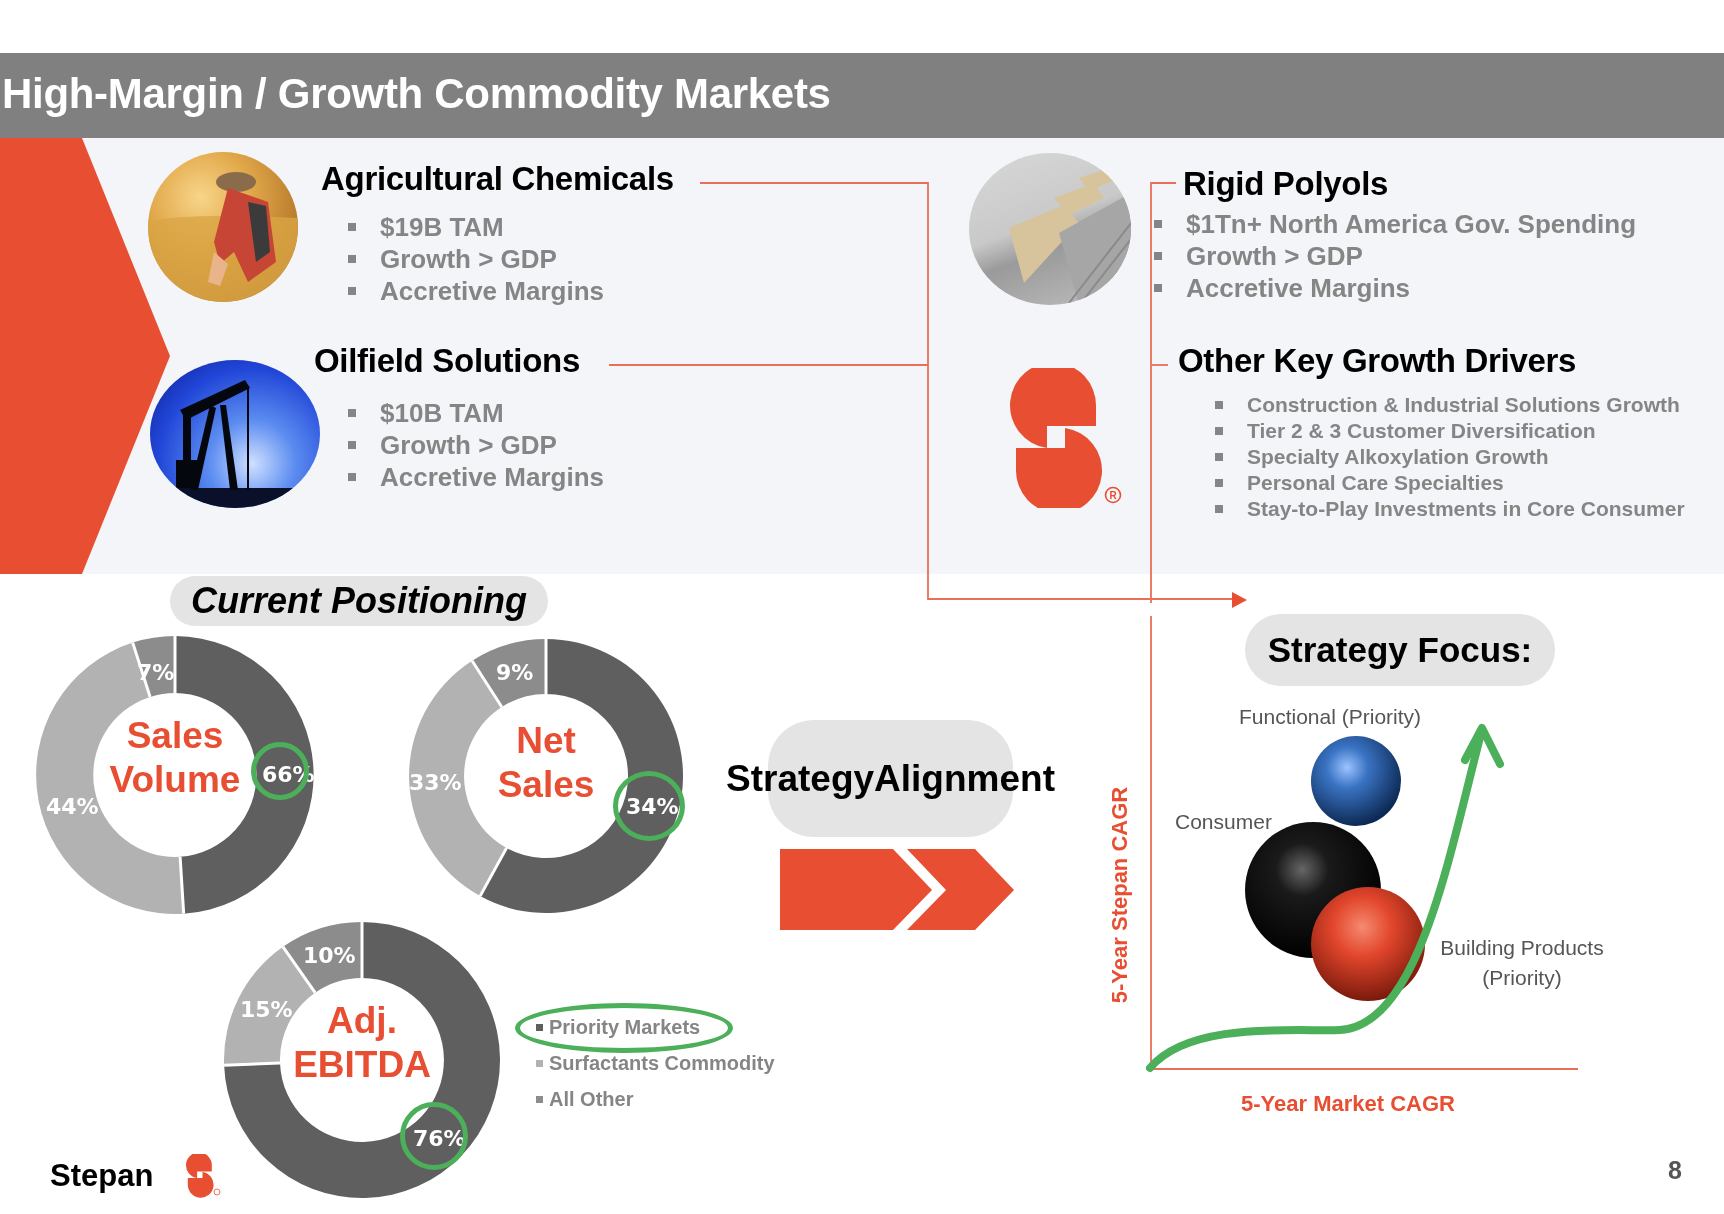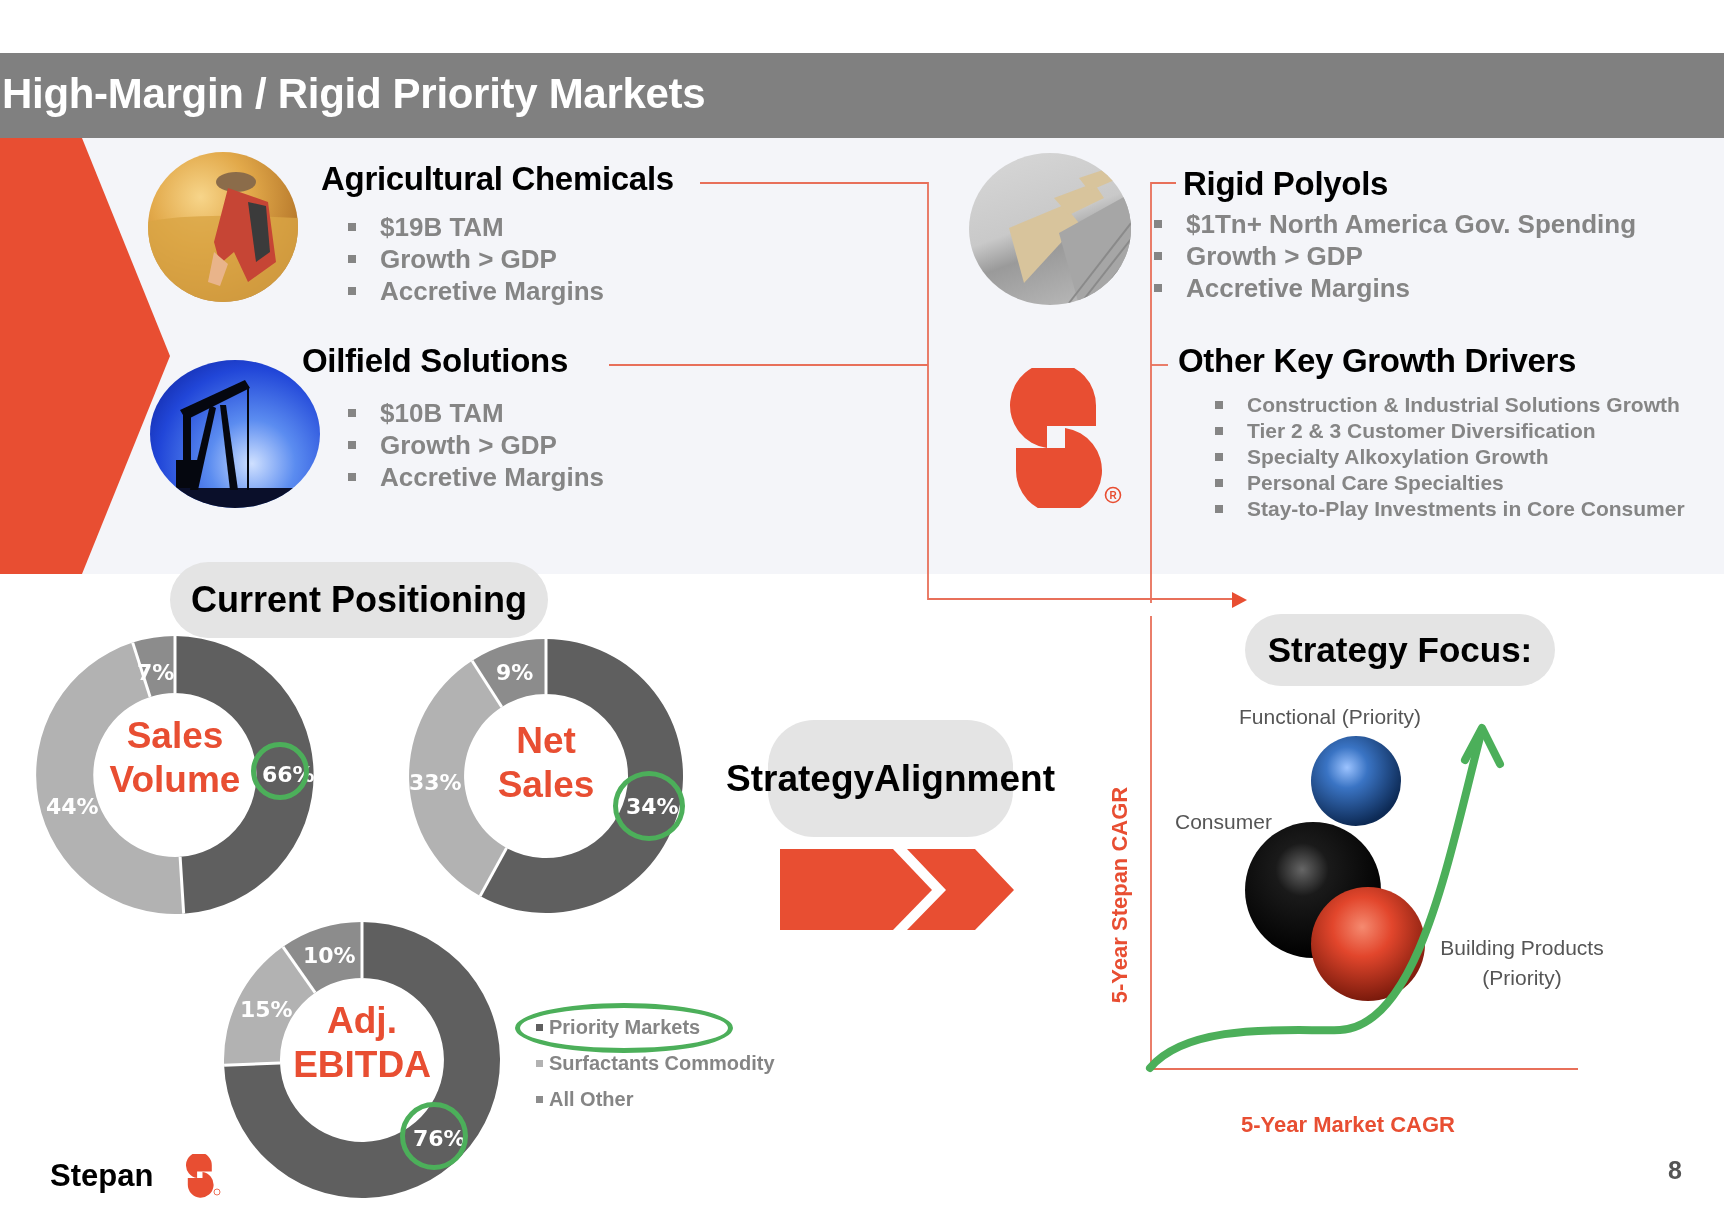--- a/index.html
+++ b/index.html
@@ -22,21 +22,21 @@
   .pct{font-family:"DejaVu Sans",sans-serif;font-weight:bold;color:#fff;font-size:22px;white-space:nowrap;}
   .legend-item{font-size:20px;color:#858585;white-space:nowrap;display:flex;align-items:center;font-weight:bold;}
   .legend-swatch{width:7px;height:7px;margin-right:6px;display:inline-block;}
   .axis-label{font-size:22px;font-weight:bold;color:#E84E32;white-space:nowrap;}
   .bubble-label{font-size:21px;color:#555;white-space:nowrap;}
 </style>
 </head>
 <body>
 
 <div class="abs header"></div>
-<div class="abs header-title">High-Margin / Rigid Priority Markets</div>
+<div class="abs header-title">High-Margin / Growth Commodity Markets</div>
 
 <div class="abs panel"></div>
 
 <svg class="abs" style="left:0;top:138px;" width="180" height="436">
   <polygon points="0,0 82,0 170,218 82,436 0,436 0,436 0,436" fill="#E84E32"></polygon>
   <polygon points="0,0 0,0 0,0" fill="#E84E32"></polygon>
 </svg>
 <svg class="abs" style="left:0;top:138px;" width="180" height="436">
   <polygon points="0,0 0,436 0,436" fill="#E84E32"></polygon>
 </svg>
@@ -78,21 +78,21 @@
   </svg>
 </div>
 
 <div class="abs sec-title" style="left:321px;top:160px;">Agricultural Chemicals</div>
 <ul class="abs bul b1" style="left:346px;top:211px;">
   <li>$19B TAM</li>
   <li>Growth &gt; GDP</li>
   <li>Accretive Margins</li>
 </ul>
 
-<div class="abs sec-title" style="left:302px;top:342px;">Oilfield Solutions</div>
+<div class="abs sec-title" style="left:314px;top:342px;">Oilfield Solutions</div>
 <ul class="abs bul b1" style="left:346px;top:397px;">
   <li>$10B TAM</li>
   <li>Growth &gt; GDP</li>
   <li>Accretive Margins</li>
 </ul>
 
 <div class="abs sec-title" style="left:1183px;top:165px;">Rigid Polyols</div>
 <ul class="abs bul b1" style="left:1152px;top:208px;">
   <li>$1Tn+ North America Gov. Spending</li>
   <li>Growth &gt; GDP</li>
@@ -121,21 +121,21 @@
     <polyline points="700,183 928,183 928,599 1236,599"></polyline>
     <line x1="609" y1="365" x2="928" y2="365"></line>
     <polyline points="1176,183 1151,183 1151,603"></polyline>
     <line x1="1151" y1="365" x2="1168" y2="365"></line>
     <line x1="1151" y1="616" x2="1151" y2="1069"></line>
     <line x1="1151" y1="1069" x2="1578" y2="1069"></line>
   </g>
   <polygon points="1232,592 1247,600 1232,608" fill="#E84E32"></polygon>
 </svg>
 
-<div class="abs pill" style="left:170px;top:562px;width:378px;height:76px;font-size:36px;">Current Positioning</div>
+<div class="abs pill" style="left:170px;top:576px;width:378px;height:50px;font-size:36px;font-style:italic;">Current Positioning</div>
 
 <svg class="abs" style="left:35px;top:635px;" width="280" height="280">
   <g transform="translate(140,140)">
     <path d="M0,-139 A139,139 0 0,1 8.7,138.7 L5.1,81.8 A82,82 0 0,0 0,-82 Z" fill="#5F5F5F"></path>
     <path d="M8.7,138.7 A139,139 0 0,1 -42.3,-132.4 L-24.9,-78.1 A82,82 0 0,0 5.1,81.8 Z" fill="#B2B2B2"></path>
     <path d="M-42.3,-132.4 A139,139 0 0,1 0,-139 L0,-82 A82,82 0 0,0 -24.9,-78.1 Z" fill="#8C8C8C"></path>
     <g stroke="#fff" stroke-width="3">
       <line x1="0" y1="-139" x2="0" y2="-82"></line>
       <line x1="8.7" y1="138.7" x2="5.1" y2="81.8"></line>
       <line x1="-42.3" y1="-132.4" x2="-24.9" y2="-78.1"></line>
@@ -239,21 +239,21 @@
   <circle cx="256" cy="81" r="45" fill="url(#gBlue)"></circle>
   <circle cx="213" cy="190" r="68" fill="url(#gBlack)"></circle>
   <circle cx="268" cy="244" r="57" fill="url(#gRed)"></circle>
   <path d="M50,368 C90,320 200,332 240,330 C320,326 350,150 382,30" fill="none" stroke="#4CAF5A" stroke-width="8" stroke-linecap="round"></path>
   <polyline points="365,60 382,28 400,64" fill="none" stroke="#4CAF5A" stroke-width="8" stroke-linecap="round" stroke-linejoin="round"></polyline>
 </svg>
 <div class="abs bubble-label" style="left:1239px;top:705px;">Functional (Priority)</div>
 <div class="abs bubble-label" style="left:1175px;top:810px;">Consumer</div>
 <div class="abs bubble-label" style="left:1432px;top:933px;width:180px;text-align:center;white-space:normal;line-height:30px;">Building Products (Priority)</div>
 <div class="abs axis-label" style="left:1120px;top:895px;transform:translate(-50%,-50%) rotate(-90deg);transform-origin:center;">5-Year Stepan CAGR</div>
-<div class="abs axis-label" style="left:1241px;top:1091px;margin-top:21px;">5-Year Market CAGR</div>
+<div class="abs axis-label" style="left:1241px;top:1091px;">5-Year Market CAGR</div>
 
 <div class="abs" style="left:50px;top:1158px;font-size:31px;font-weight:bold;color:#000;">Stepan</div>
 <svg class="abs" style="left:186px;top:1154px;" width="36" height="44">
   <g transform="scale(0.3)">
     <path d="M86,38 A43,43 0 1,0 37,80 L37,58 L86,58 Z" fill="#E84E32"></path>
     <path d="M6,102 A43,43 0 1,0 55,60 L55,80 L6,80 Z" fill="#E84E32"></path>
   </g>
   <circle cx="31" cy="38" r="3" fill="none" stroke="#E84E32" stroke-width="0.8"></circle>
 </svg>
 <div class="abs" style="left:1668px;top:1156px;font-size:25px;font-weight:bold;color:#555;">8</div>

